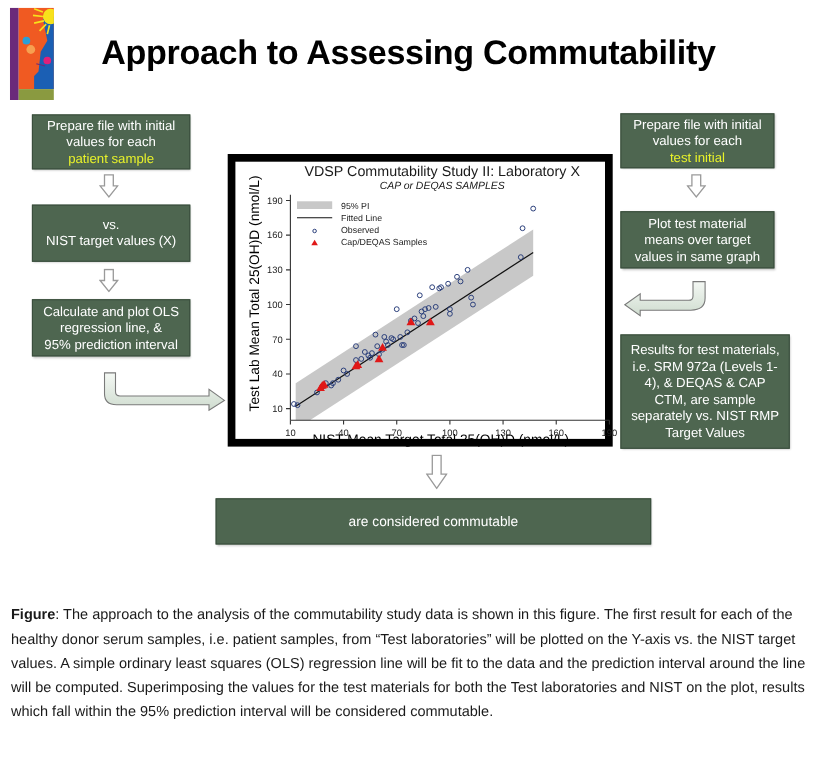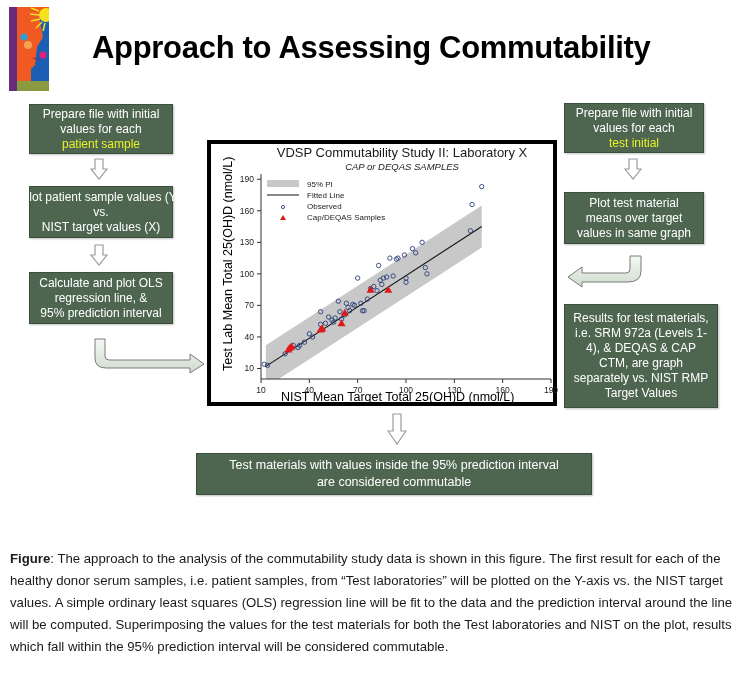--- a/index.html
+++ b/index.html
@@ -2,21 +2,21 @@
 <html><head>
 <meta charset="utf-8">
 <style>
   * { box-sizing: border-box; margin: 0; padding: 0; }
   body { width: 750px; height: 700px; background: #ffffff; position: relative; overflow: hidden; font-family: "Liberation Sans", sans-serif; }
   .logo { position: absolute; left: 9px; top: 7px; width: 40px; height: 84px; }
   .title { position: absolute; left: 92px; top: 30px; font-family: "Liberation Sans", sans-serif; font-size: 31px; font-weight: bold; color: #000; letter-spacing: -0.3px; }
   .box { position: absolute; background: #4e6650; border: 1px solid #3a4e3c; color: #fff; font-family: "Liberation Sans", sans-serif; font-size: 12px; line-height: 15px; text-align: center; display: flex; flex-direction: column; justify-content: center; align-items: center; padding: 2px 6px; box-shadow: 1px 1px 2px rgba(0,0,0,0.25); }
   .hl { color: #e8f22a; }
   .darr { position: absolute; }
-  .chart-frame { position: absolute; left: 207px; top: 140px; width: 350px; height: 266px; border: 4px solid #000000; background: #fff; }
+  .chart-frame { position: absolute; left: 207px; top: 140px; width: 350px; height: 266px; border: 7px solid #000000; background: #fff; }
   .chart-title { position: absolute; left: 0; width: 100%; text-align: center; font-size: 13px; color: #1a1a1a; top: 1px; padding-left: 40px; }
   .chart-subtitle { position: absolute; left: 0; width: 100%; text-align: center; font-size: 9.5px; color: #1a1a1a; top: 17px; padding-left: 40px; font-style: italic; }
   .ylabel { position: absolute; left: -78px; top: 125px; width: 190px; transform: rotate(-90deg); font-size: 12.5px; color: #000; text-align: center; white-space: nowrap; }
   .xlabel { position: absolute; left: 70px; top: 246px; font-size: 12.5px; color: #000; white-space: nowrap; }
   .final-box { position: absolute; left: 196px; top: 453px; width: 396px; height: 42px; font-size: 12.5px; line-height: 17px; }
   .caption { position: absolute; left: 10px; top: 548px; width: 735px; font-family: "Liberation Sans", sans-serif; font-size: 13.2px; line-height: 22px; color: #1a1a1a; }
   .caption b { font-weight: bold; margin-top: 35px; }
 </style>
 </head>
 <body>
@@ -44,21 +44,20 @@
 
 <div class="box" style="left:29px;top:104px;width:144px;height:50px;">
   <span>Prepare file with initial</span>
   <span>values for each</span>
   <span class="hl">patient sample</span>
 </div>
 <svg class="darr" style="left:90px;top:158px;" width="18" height="22" viewBox="0 0 18 22">
   <path d="M5 1 H13 V11 H17 L9 21 L1 11 H5 Z" fill="#ffffff" stroke="#9a9a9a" stroke-width="1.2"></path>
 </svg>
 <div class="box" style="left:29px;top:186px;width:144px;height:52px;">
-  <span style="white-space:nowrap;">Plot patient sample values (Y)</span>
   <span>vs.</span>
   <span>NIST target values (X)</span>
 </div>
 <svg class="darr" style="left:90px;top:244px;" width="18" height="22" viewBox="0 0 18 22">
   <path d="M5 1 H13 V11 H17 L9 21 L1 11 H5 Z" fill="#ffffff" stroke="#9a9a9a" stroke-width="1.2"></path>
 </svg>
 <div class="box" style="left:29px;top:272px;width:144px;height:52px;">
   <span>Calculate and plot OLS</span>
   <span>regression line, &amp;</span>
   <span>95% prediction interval</span>
@@ -92,21 +91,21 @@
         <stop offset="0" stop-color="#f4f8f4"></stop>
         <stop offset="1" stop-color="#cfdccf"></stop>
       </linearGradient>
     </defs>
   <path d="M75 1 H64 V14 Q64 18 60 18 H16 V12 L2 22 L16 32 V27 H62 Q75 27 75 16 Z" fill="url(#gb)" stroke="#7a7a7a" stroke-width="1"></path>
 </svg>
 <div class="box" style="left:564px;top:304px;width:154px;height:104px;">
   <span style="white-space:nowrap;">Results for test materials,</span>
   <span>i.e. SRM 972a (Levels 1-</span>
   <span>4), &amp;  DEQAS &amp; CAP</span>
-  <span>CTM,  are graph</span>
+  <span>CTM,  are sample</span>
   <span>separately vs. NIST RMP</span>
   <span>Target Values</span>
 </div>
 
 <div class="chart-frame">
   <div class="chart-title">VDSP Commutability Study II: Laboratory X</div>
   <div class="chart-subtitle">CAP or DEQAS SAMPLES</div>
   <div class="ylabel">Test Lab Mean Total 25(OH)D (nmol/L)</div>
   <div class="xlabel">NIST Mean Target Total 25(OH)D (nmol/L)</div>
   <svg id="plot" width="350" height="266" style="position:absolute;left:0;top:0;">
@@ -214,19 +213,18 @@
       <text x="96" y="65" font-size="8" fill="#222" font-family="Liberation Sans, sans-serif">Observed</text>
       <text x="96" y="76" font-size="8" fill="#222" font-family="Liberation Sans, sans-serif">Cap/DEQAS Samples</text>
     </svg>
 </div>
 
 <svg class="darr" style="left:387px;top:413px;" width="20" height="32" viewBox="0 0 20 32">
   <path d="M6 1 H14 V18 H19 L10 31 L1 18 H6 Z" fill="#ffffff" stroke="#9a9a9a" stroke-width="1.2"></path>
 </svg>
 
 <div class="box final-box">
-  <span>Test materials with values inside the 95% prediction interval</span>
   <span>are considered commutable</span>
 </div>
 
 <div class="caption">
   <b>Figure</b><span>:  The approach to the analysis of the commutability study data is shown in this figure.  The first result for each of the healthy donor serum samples, i.e. patient samples, from “Test laboratories” will be plotted on the Y-axis vs. the NIST target values.  A simple ordinary least squares (OLS) regression line will be fit to the data and the prediction interval around the line will be computed.  Superimposing the values for the test materials for both the Test laboratories and NIST on the plot, results which fall within the 95% prediction interval will be considered commutable.</span>
 </div>
 
 </body></html>

